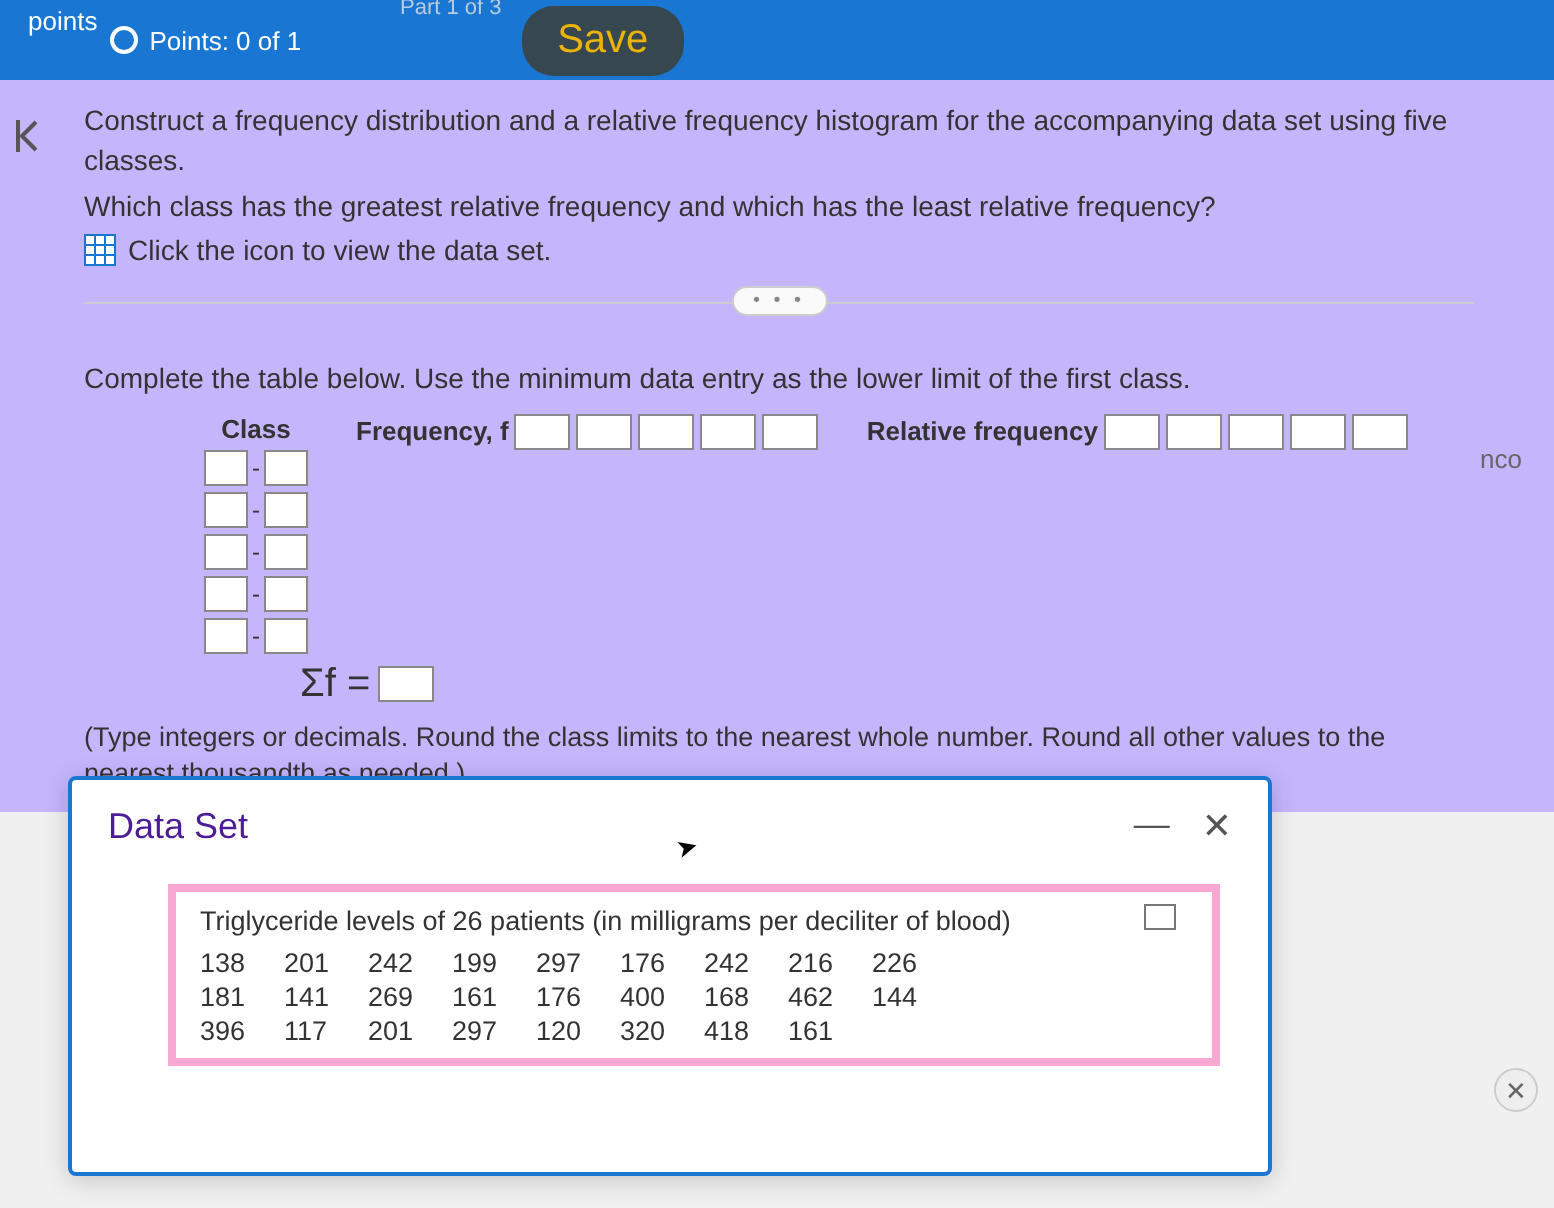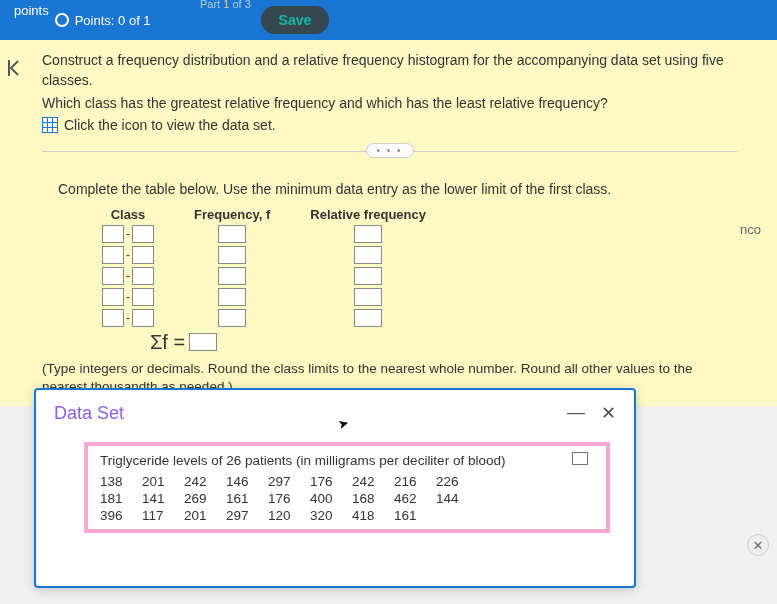--- a/index.html
+++ b/index.html
@@ -1,48 +1,48 @@
 <!DOCTYPE html>
 <html><head>
 <meta charset="utf-8">
 <style>
 * { box-sizing: border-box; margin: 0; padding: 0; }
 body { font-family: Arial, Helvetica, sans-serif; background: #f0f0f0; width: 777px; height: 604px; overflow: hidden; position: relative; color: #333; }
 .topbar { background: #1976d2; height: 40px; display: flex; align-items: center; justify-content: flex-start; padding: 0 14px; color: #fff; position: relative; }
 .topbar .part { position: absolute; left: 200px; top: -2px; font-size: 11px; color: #bcd; }
 .points-block { display: flex; align-items: center; gap: 6px; font-size: 13px; margin-right: 110px; }
 .points-block .circle { width: 14px; height: 14px; border: 2px solid #fff; border-radius: 50%; }
-.save-btn { background: #37474f; color: #14b8a6; border: none; border-radius: 16px; padding: 6px 18px; font-size: 14px; font-weight: bold; cursor: pointer; }
-.content { background: #fef9c3; padding: 10px 18px 10px 0; position: relative; }
+.save-btn { background: #37474f; color: #eab308; border: none; border-radius: 16px; padding: 6px 18px; font-size: 20px; font-weight: normal; cursor: pointer; }
+.content { background: #c4b5fd; padding: 10px 18px 10px 0; position: relative; }
 .back-arrow { position: absolute; left: 6px; top: 18px; font-size: 20px; color: #555; cursor: pointer; }
 .question-body { margin-left: 42px; margin-right: 22px; }
 .qtext { font-size: 14px; line-height: 1.45; color: #333; margin-bottom: 2px; }
 .data-link { display: flex; align-items: center; gap: 6px; margin-top: 4px; font-size: 14px; color: #333; }
 .data-link .grid-icon { width: 16px; height: 16px; display: grid; grid-template-columns: repeat(3,1fr); grid-template-rows: repeat(3,1fr); gap: 1px; background: #1976d2; padding: 1px; }
 .data-link .grid-icon span { background: #fff; }
 .data-link { cursor: pointer; }
 .divider-row { position: relative; height: 20px; margin: 18px 0 10px 0; }
 .divider-row hr { border: none; border-top: 1px solid #ccc; }
 .pill { position: absolute; left: 50%; top: -8px; transform: translateX(-50%); background: #fafafa; border: 1px solid #ccc; border-radius: 10px; padding: 1px 10px; font-size: 10px; color: #888; cursor: pointer; letter-spacing: 2px; }
-.instr { font-size: 14px; margin: 6px 0 10px 16px; }
+.instr { font-size: 14px; margin: 6px 0 10px 0; }
 .table-zone { display: flex; gap: 24px; align-items: flex-start; margin-left: 20px; }
 .col-head { font-size: 13px; font-weight: bold; text-align: center; }
 .class-col { display: flex; flex-direction: column; gap: 3px; align-items: center; padding-left: 40px; }
 .class-row { display: flex; align-items: center; gap: 2px; }
 .smallbox { width: 22px; height: 18px; border: 1px solid #888; background: #fff; }
 .dashsep { font-size: 12px; }
-.freq-col, .rel-col { display: flex; flex-direction: column; gap: 3px; align-items: center; margin-left: 16px; }
+.freq-col, .rel-col { display: flex; flex-direction: row; gap: 3px; align-items: center; }
 .medbox { width: 28px; height: 18px; border: 1px solid #888; background: #fff; }
 .sum-row { display: flex; align-items: center; gap: 4px; margin-top: 4px; margin-left: 108px; font-size: 20px; }
 .sum-row .medbox { display: inline-block; }
 .note { font-size: 13.5px; margin: 6px 22px 0 42px; line-height: 1.35; }
 .inco { position: absolute; right: 16px; top: 222px; font-size: 13px; color: #666; }
 .modal { position: absolute; left: 34px; top: 388px; width: 602px; height: 200px; background: #fff; border: 2px solid #1976d2; border-radius: 4px; box-shadow: 0 2px 12px rgba(0,0,0,.18); }
 .modal-head { display: flex; align-items: center; padding: 12px 18px; }
-.modal-title { font-size: 18px; color: #8b5cf6; flex: 1; }
+.modal-title { font-size: 18px; color: #4c1d95; flex: 1; }
 .modal-ctrl { display: flex; gap: 16px; color: #555; font-size: 18px; }
 .modal-ctrl span { cursor: pointer; }
 .modal-body { padding: 6px 24px 0 48px; }
 .data-table { border: 4px solid #f9a8d4; padding: 6px 18px 6px 12px; font-size: 13.5px; }
 .data-caption { display: flex; align-items: flex-start; }
 .data-caption-text { flex: 1; line-height: 1.3; margin-bottom: 4px; }
 .copy-ic { width: 14px; height: 11px; border: 1px solid #777; position: relative; top: 2px; cursor: pointer; }
 .copy-ic::after { content:''; position:absolute; width:14px; height:11px; border:1px solid #777; left:-3px; top:-3px; background:#fff;}
 .num-grid { display: grid; grid-template-columns: repeat(9, 42px); row-gap: 2px; font-size: 13.5px; }
 .num-grid span { text-align: left; }
@@ -164,21 +164,21 @@
   <div class="modal-body">
     <div class="data-table">
       <div class="data-caption">
         <div class="data-caption-text">Triglyceride levels of 26 patients (in milligrams per deciliter of blood)</div>
         <div class="copy-ic"></div>
       </div>
       <div class="num-grid" id="num-grid">
           <span>138</span>
           <span>201</span>
           <span>242</span>
-          <span>146</span>
+          <span>199</span>
           <span>297</span>
           <span>176</span>
           <span>242</span>
           <span>216</span>
           <span>226</span>
           <span>181</span>
           <span>141</span>
           <span>269</span>
           <span>161</span>
           <span>176</span>

